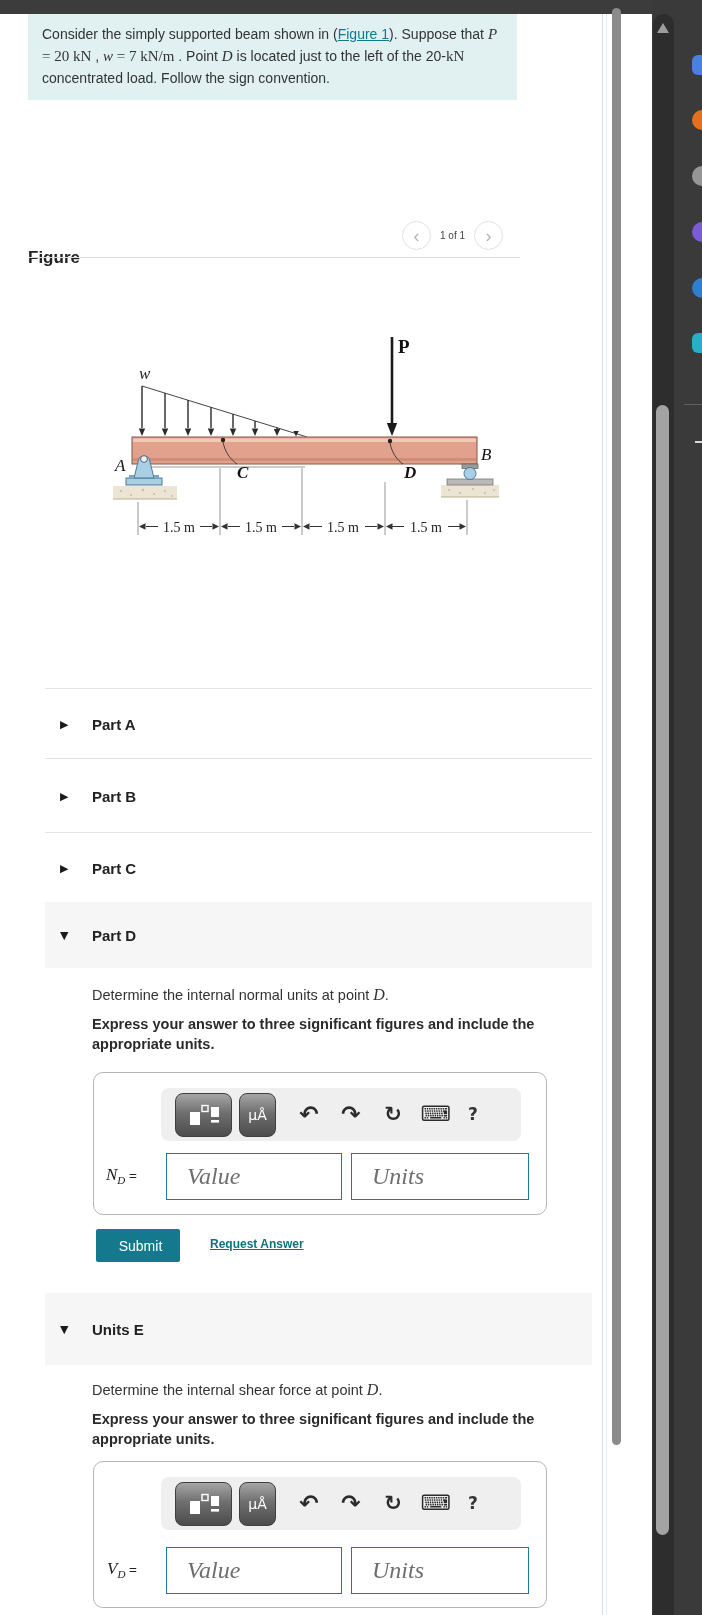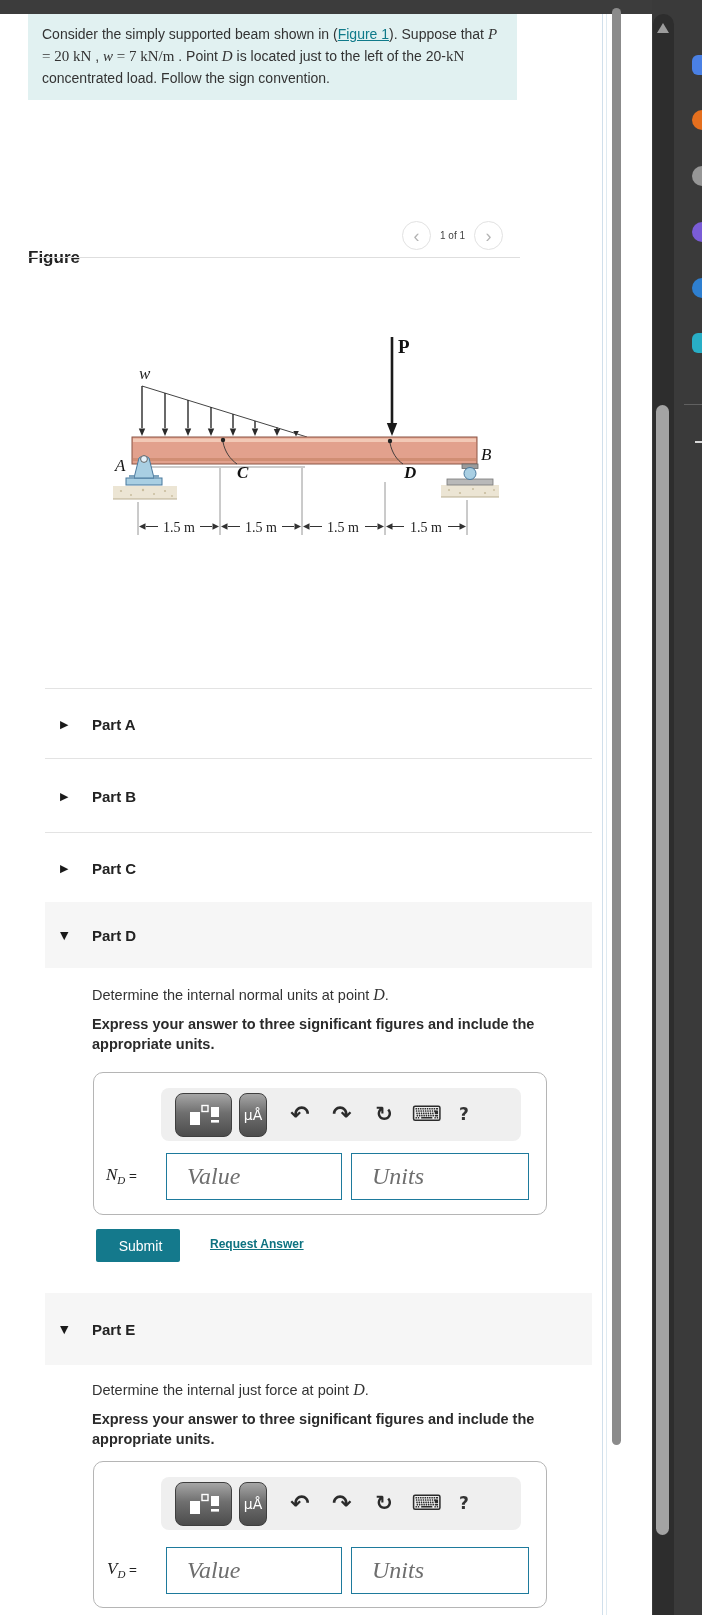--- a/index.html
+++ b/index.html
@@ -38,21 +38,21 @@
   .q-text .mi{font-family:"Liberation Serif","DejaVu Serif",serif;font-style:italic;font-size:16px;}
   .bold-note{font-size:14.5px;font-weight:bold;color:#2b2b2b;line-height:1.38;}
 
   
   .ans-box{width:454px;border:1px solid #b5b5b5;border-radius:10px;background:#fff;box-sizing:border-box;}
   .tbar{position:absolute;left:67px;top:15px;width:360px;height:53px;background:#efefef;
         border-radius:8px;display:flex;align-items:center;padding:0 14px;box-sizing:border-box;gap:0;}
   .tb-btn{width:57px;height:44px;border:1px solid #3f3f3f;border-radius:8px;box-sizing:border-box;
           background:linear-gradient(#a6a6a6,#6f6f6f 45%,#4c4c4c);display:flex;align-items:center;
           justify-content:center;cursor:pointer;flex:none;}
-  .tb-btn.small{width:28px;margin-left:7px;}
+  .tb-btn.small{width:37px;margin-left:7px;}
   .tb-btn .mu{color:#fff;font-size:14px;font-family:"DejaVu Sans",sans-serif;}
   .tb-icon{flex:none;text-align:center;font-family:"DejaVu Sans",sans-serif;color:#2b2b2b;
            font-weight:bold;cursor:pointer;line-height:1;}
   .i-undo,.i-redo{font-size:23px;width:42px;}
   .i-reset{font-size:21px;width:42px;}
   .i-kbd{font-size:21px;width:44px;font-weight:normal;}
   .i-help{font-size:17px;width:30px;font-weight:600;color:#333;}
 
   .ans-row-label{font-family:"Liberation Serif","DejaVu Serif",serif;font-style:italic;
                  font-size:17px;color:#222;}
@@ -276,25 +276,25 @@
     </div>
     <input class="ans-input" style="left: 72px; top: 80px; width: 176px;" placeholder="Value">
     <input class="ans-input" style="left: 257px; top: 80px; width: 178px;" placeholder="Units">
   </div>
 
   <button class="abs submit-btn">Submit</button>
   <span class="abs req-link">Request Answer</span>
 
   <div class="abs part-header" style="top:1293px;height:72px;">
     <span class="caret">▼</span>
-    <span class="part-label">Part E</span>
+    <span class="part-label">Units E</span>
   </div>
 
   <div class="abs q-text" style="left:92px;top:1381px;">
-    <span>Determine the internal just force at point </span><span class="mi">D</span><span>.</span>
+    <span>Determine the internal shear force at point </span><span class="mi">D</span><span>.</span>
   </div>
   <div class="abs bold-note" style="left:92px;top:1409px;width:478px;">Express your answer to three significant figures and include the appropriate units.</div>
 
   <div class="abs ans-box" style="left:93px;top:1461px;height:147px;">
     <div class="tbar">
       <div class="tb-btn">
         <svg width="34" height="26" viewBox="0 0 34 26">
           <rect x="3" y="10" width="10" height="13" fill="#fff"></rect>
           <rect x="15" y="3.5" width="6" height="6" fill="none" stroke="#fff" stroke-width="1.4"></rect>
           <rect x="24" y="5" width="8" height="10" fill="#fff"></rect>

